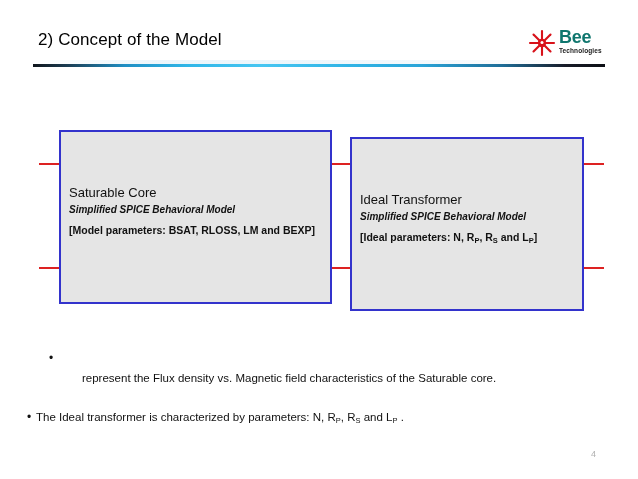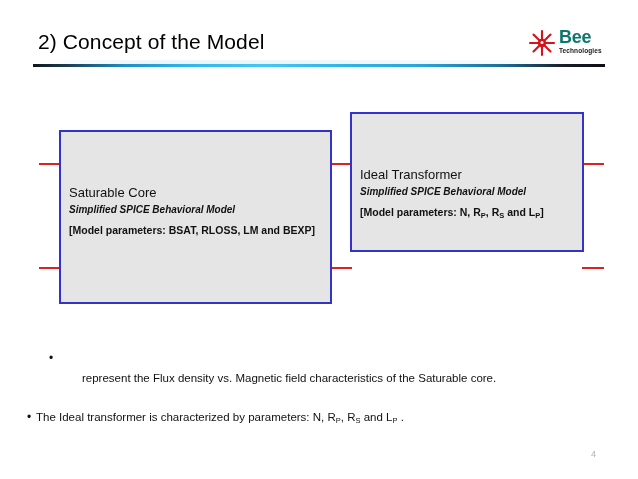--- a/index.html
+++ b/index.html
@@ -17,21 +17,21 @@
     height: 479px;
     background: #ffffff;
     overflow: hidden;
   }
 
   
   #slide-title {
     position: absolute;
     left: 38px;
     top: 30px;
-    font-size: 21px;
+    font-size: 17px;
     font-weight: 400;
     letter-spacing: 0.1px;
     color: #010101;
     white-space: nowrap;
   }
   #title-divider {
     position: absolute;
     left: 33px;
     top: 64px;
     width: 572px;
@@ -101,21 +101,21 @@
   }
 
   
   .model-box {
     position: absolute;
     border: 2px solid #3333cc;
     background: #e5e5e5;
     box-sizing: border-box;
   }
   #box-left  { left: 59px;  top: 130px; width: 273px; height: 174px; }
-  #box-right { left: 350px; top: 112px; width: 234px; height: 140px; }
+  #box-right { left: 350px; top: 137px; width: 234px; height: 174px; }
 
   .box-content {
     position: absolute;
     left: 8px;
     top: 52px;
     right: 8px;
   }
   .box-heading {
     font-size: 13px;
     font-weight: 400;
@@ -241,21 +241,21 @@
       <div class="box-heading">Saturable Core</div>
       <div class="box-sub">Simplified SPICE Behavioral Model</div>
       <div class="box-params">[Model parameters: BSAT, RLOSS, LM and BEXP]</div>
     </div>
   </div>
 
   <div class="model-box" id="box-right">
     <div class="box-content">
       <div class="box-heading">Ideal Transformer</div>
       <div class="box-sub">Simplified SPICE Behavioral Model</div>
-      <div class="box-params"><span>[Model parameters: N, R</span><sub>P</sub><span>, R</span><sub>S</sub><span> and L</span><sub>P</sub><span>]</span></div>
+      <div class="box-params"><span>[Ideal parameters: N, R</span><sub>P</sub><span>, R</span><sub>S</sub><span> and L</span><sub>P</sub><span>]</span></div>
     </div>
   </div>
 
   <div id="bullets">
 
     <div class="bullet-row indented">
       <div class="bullet-dot">•</div>
       <div class="bullet-text"><span class="line2">represent the Flux density vs. Magnetic field characteristics of the Saturable core.</span></div>
     </div>
 

